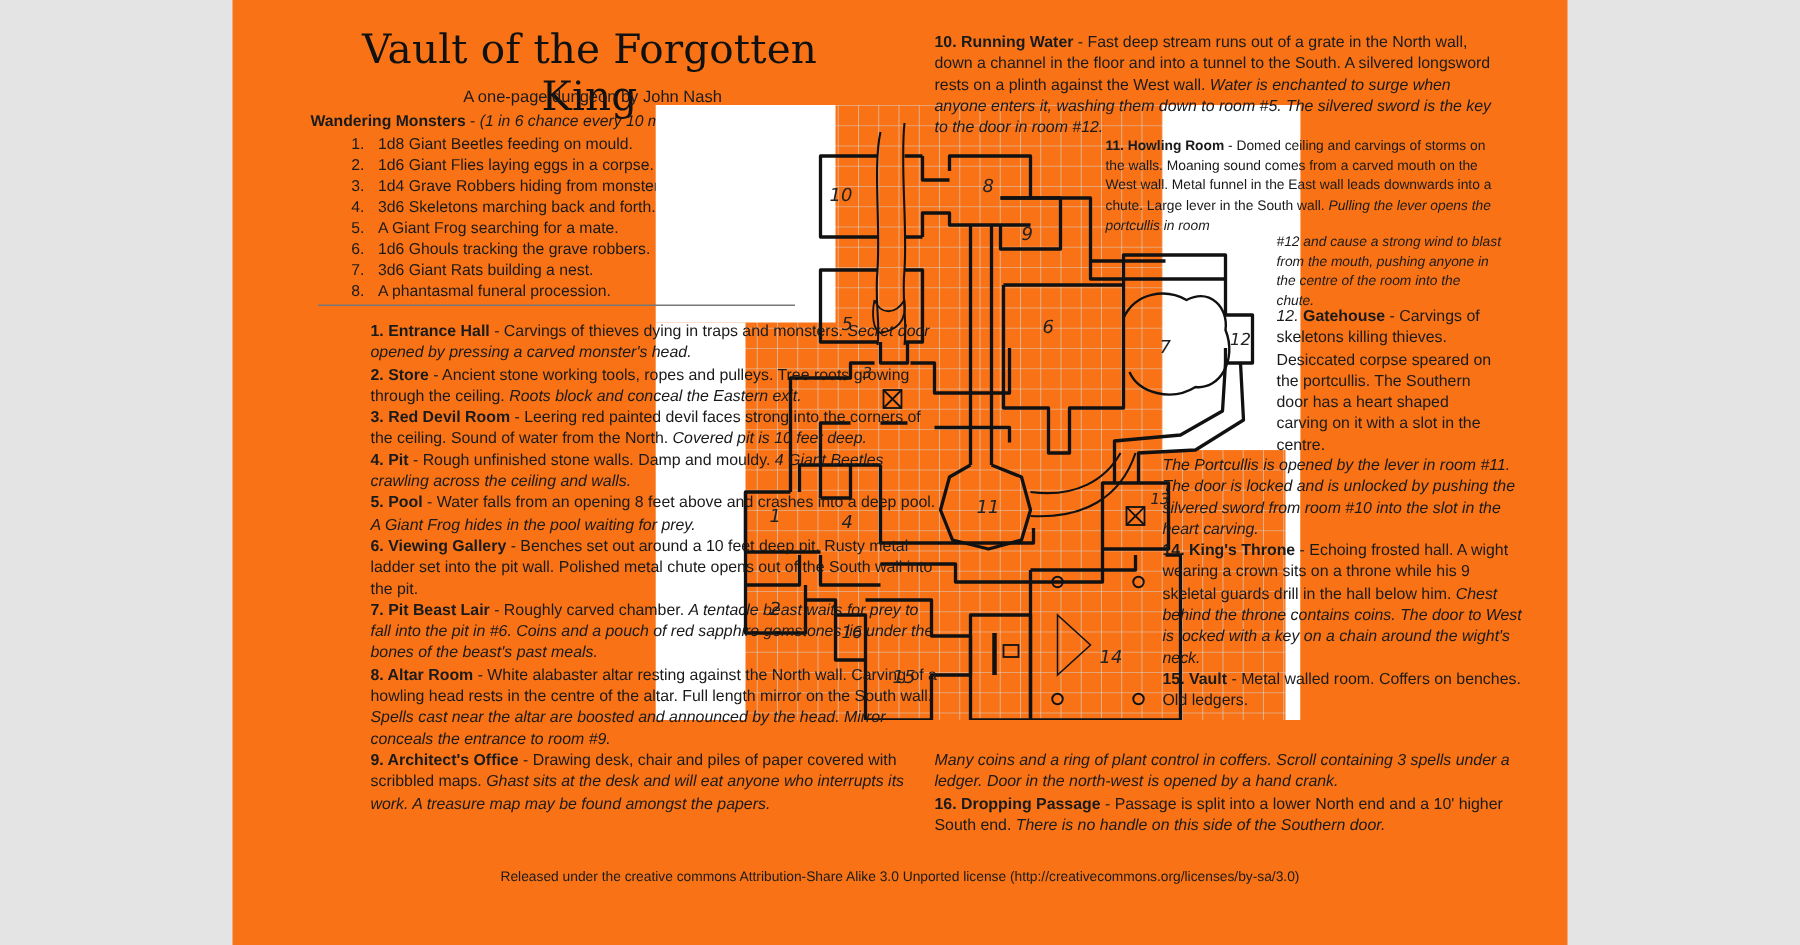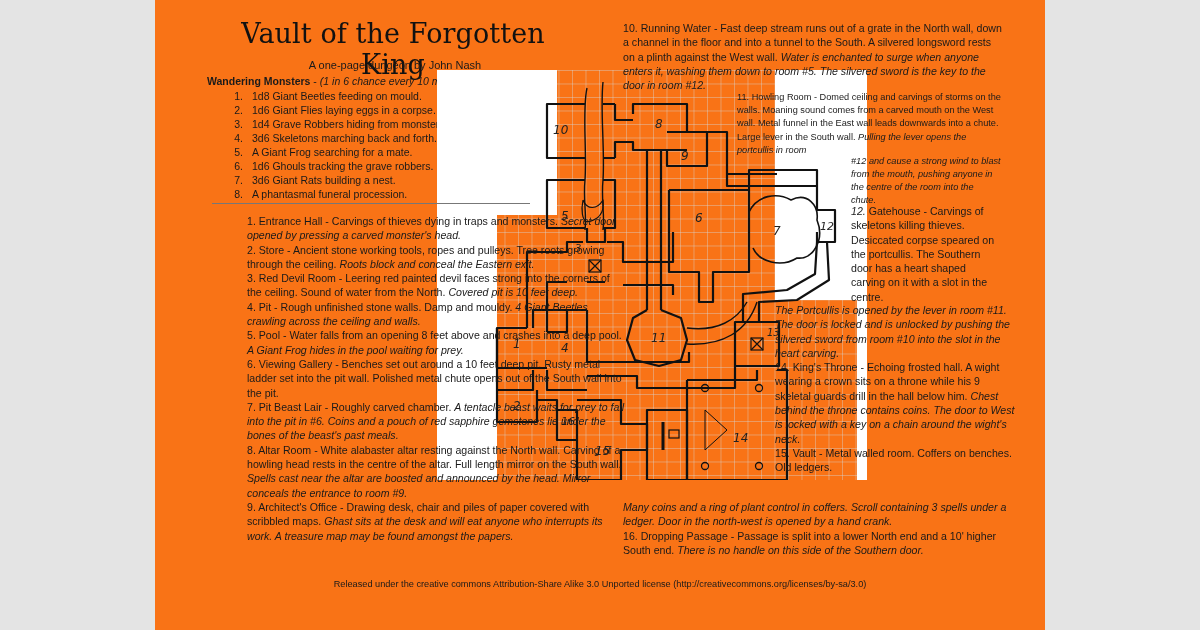--- a/index.html
+++ b/index.html
@@ -10,21 +10,21 @@
   .title { left:78px; top:18px; width:320px; text-align:center;
            font-family:"DejaVu Serif", "Liberation Serif", serif; font-size:27px; color:#111; letter-spacing:0.1px; }
   .byline { left:100px; top:59px; width:280px; text-align:center; font-size:11px; }
   .wm-head { left:52px; top:75px; font-size:10.5px; }
   .wm-list { left:52px; top:89px; margin:0; padding:0; list-style:none; font-size:10.5px; line-height:14px; }
   .wm-list li { display:flex; }
   .wm-list .num { width:36px; text-align:right; padding-right:9px; }
   .rule { left:57px; top:203px; width:318px; height:1px; background:#777; }
   .txt { font-size:10.6px; line-height:14.3px; }
   .txt p { margin:0; }
-  .txt b { font-weight:normal; }
+  .txt b { font-weight:bold; }
   .txt i { font-style:italic; }
   .col-left { left:52px; top:214px; width:380px;margin-left:40px; }
   .col-r10 { left:468px; top:21px; width:380px; }
   .col-r11 { left:582px; top:91px; width:268px; font-size:9.2px; line-height:13.2px; }
   .col-r11b { left:696px; top:155px; width:150px; font-size:9.2px; line-height:13px; }
   .col-r12 { left:696px; top:204px; width:150px; }
   .col-r12b { left:620px; top:303px; width:240px; }
   .col-r15b { left:468px; top:500px; width:400px; }
   .license { left:0; top:579px; width:890px; text-align:center; font-size:9.2px; }
   .map { left:282px; top:70px; }

